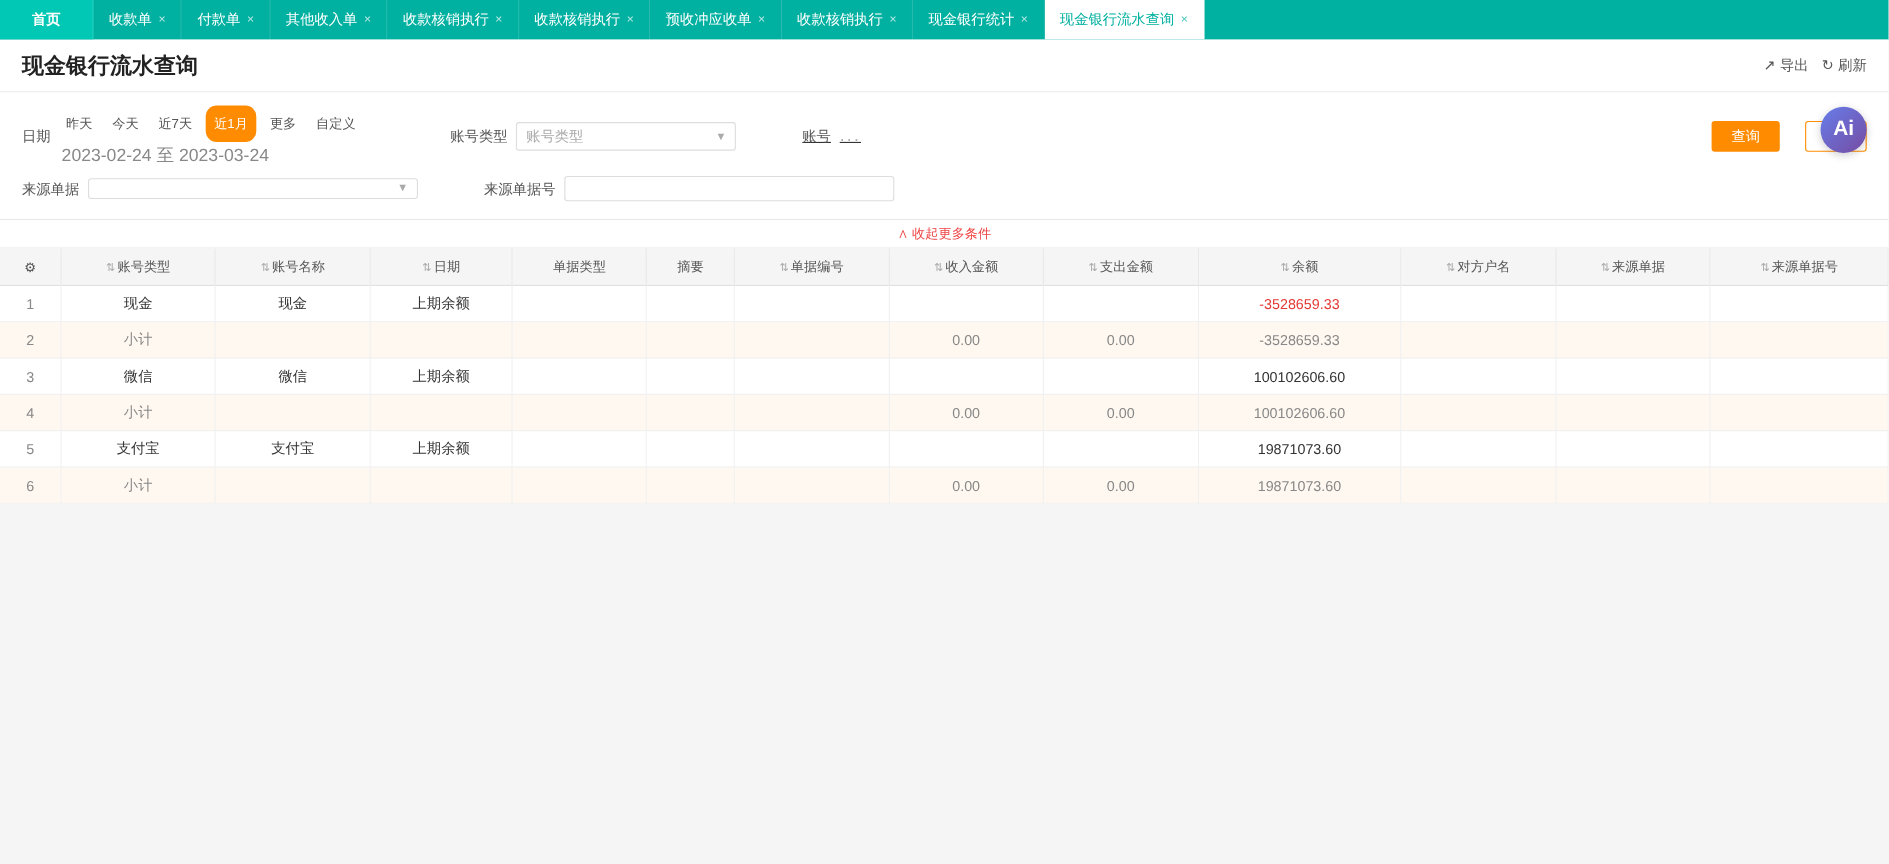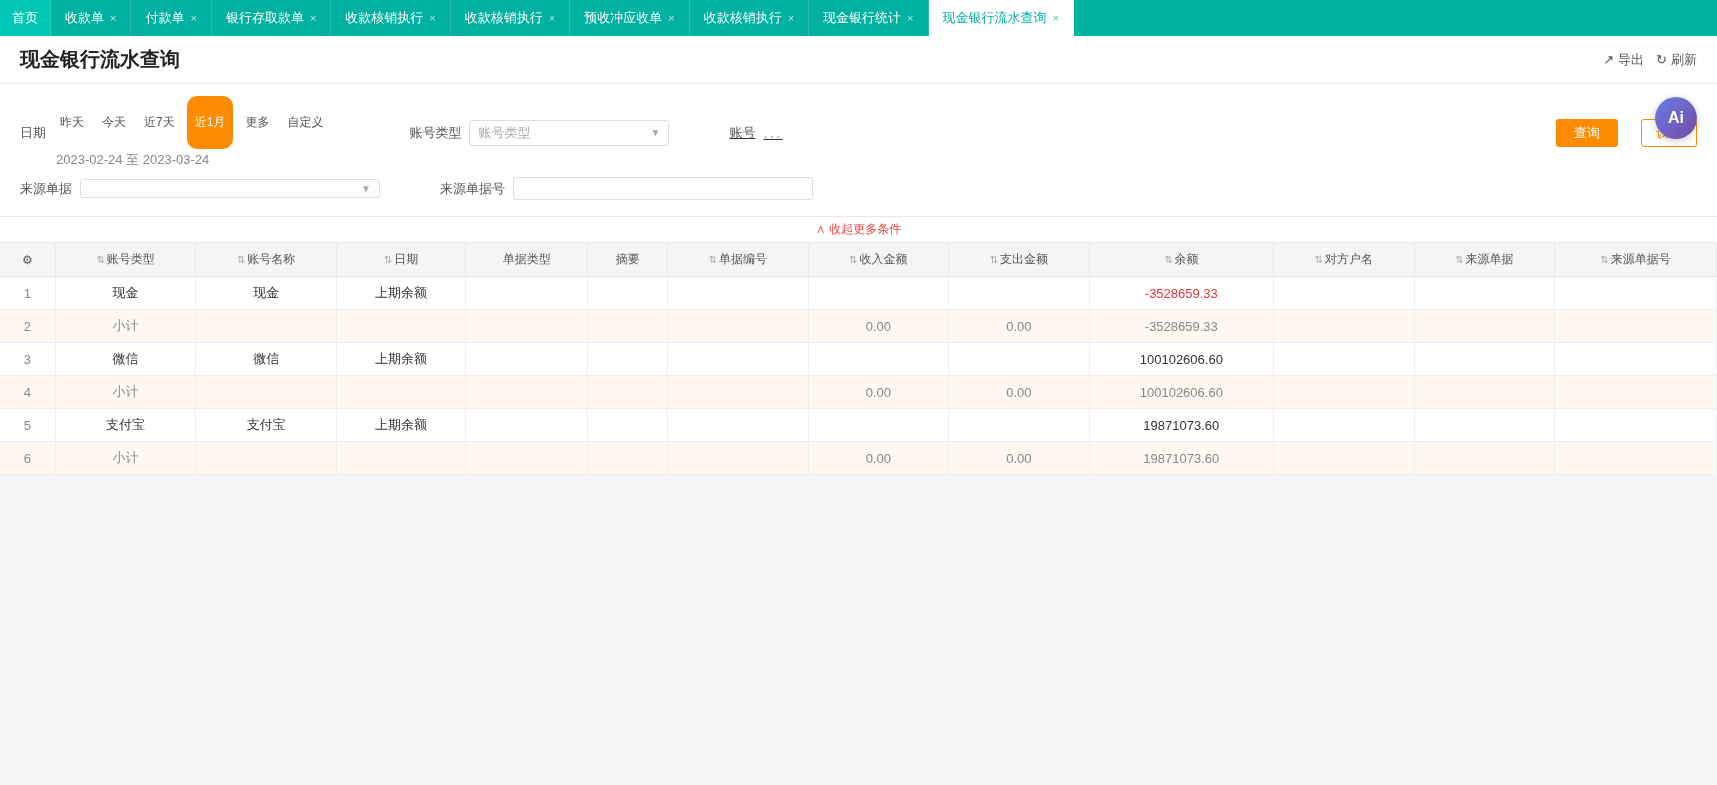--- a/index.html
+++ b/index.html
@@ -22,21 +22,22 @@
       cursor: pointer;
       white-space: nowrap;
       font-size: 13px;
       display: flex;
       align-items: center;
       gap: 4px;
       border-right: 1px solid rgba(255,255,255,0.15);
     }
     .nav-item.home {
       background: #00c8b4;
-      padding: 0 12px;
+      padding: 0 29px;
+      font-weight: bold;
     }
     .nav-item.active {
       background: #fff;
       color: #00b0a0;
     }
     .nav-item .close-x {
       font-size: 11px;
       opacity: 0.7;
       margin-left: 2px;
     }
@@ -104,24 +105,24 @@
       cursor: pointer;
       font-size: 12px;
       background: none;
       border: none;
       color: #555;
     }
     .date-btn.active {
       background: #ff8c00;
       color: #fff;
       border-radius: 10px;
-      padding: 18px 8px;
+      padding: 8px 8px;
     }
     .date-range {
-      font-size: 13px;
+      font-size: 16px;
       color: #888;
       margin-top: 2px;
       margin-left: 2px;
     }
     .filter-select {
       display: flex;
       align-items: center;
       border: 1px solid #ddd;
       border-radius: 3px;
       padding: 3px 8px;
@@ -243,21 +244,21 @@
       right: 20px;
       top: 97px;
       background: linear-gradient(135deg, #667eea 0%, #764ba2 100%);
       color: white;
       border-radius: 50%;
       width: 42px;
       height: 42px;
       display: flex;
       align-items: center;
       justify-content: center;
-      font-size: 16px;
+      font-size: 19px;
       font-weight: bold;
       cursor: pointer;
       box-shadow: 0 2px 8px rgba(0,0,0,0.2);
     }
   </style>
 </head>
 <body>
 
 <nav class="top-nav">
   <div class="nav-item home">
@@ -265,21 +266,21 @@
   </div>
   <div class="nav-item">
     <span>收款单</span>
     <span class="close-x">×</span>
   </div>
   <div class="nav-item">
     <span>付款单</span>
     <span class="close-x">×</span>
   </div>
   <div class="nav-item">
-    <span>银行存取款单</span>
+    <span>其他收入单</span>
     <span class="close-x">×</span>
   </div>
   <div class="nav-item">
     <span>收款核销执行</span>
     <span class="close-x">×</span>
   </div>
   <div class="nav-item">
     <span>收款核销执行</span>
     <span class="close-x">×</span>
   </div>

